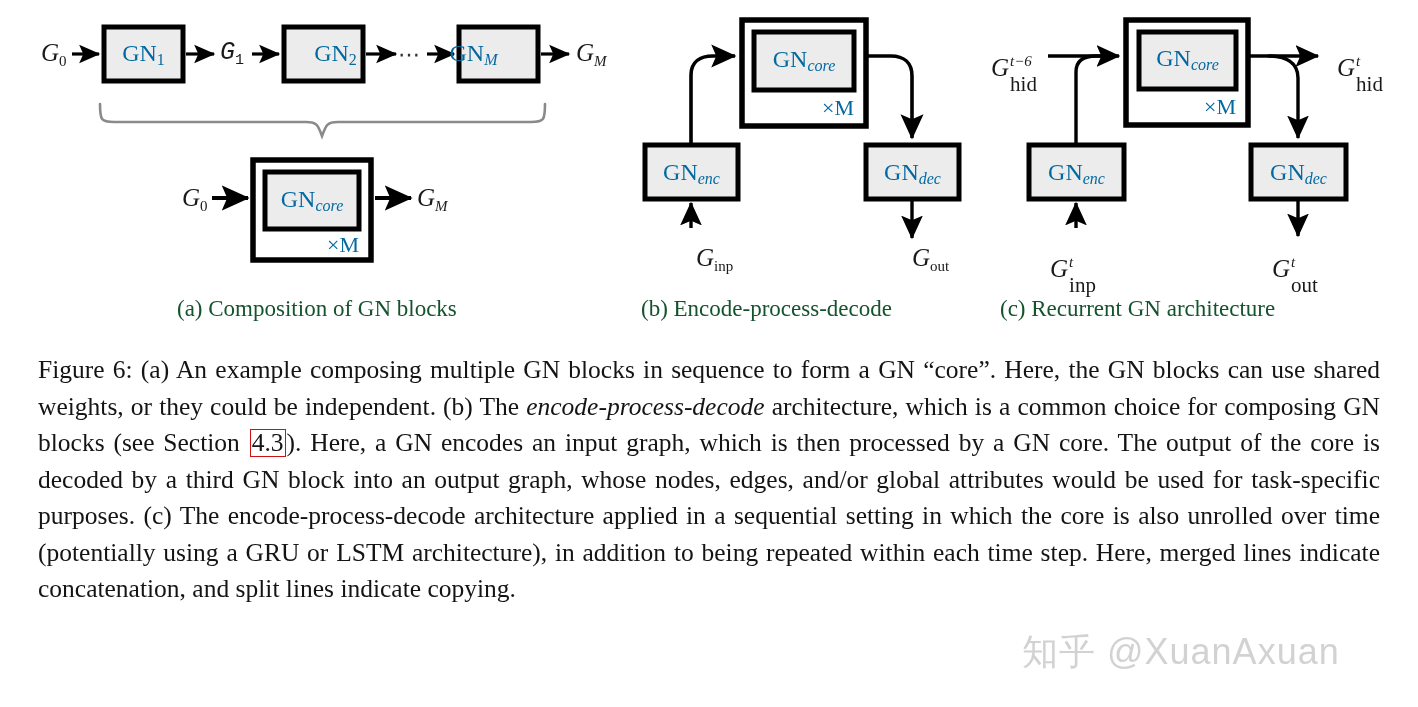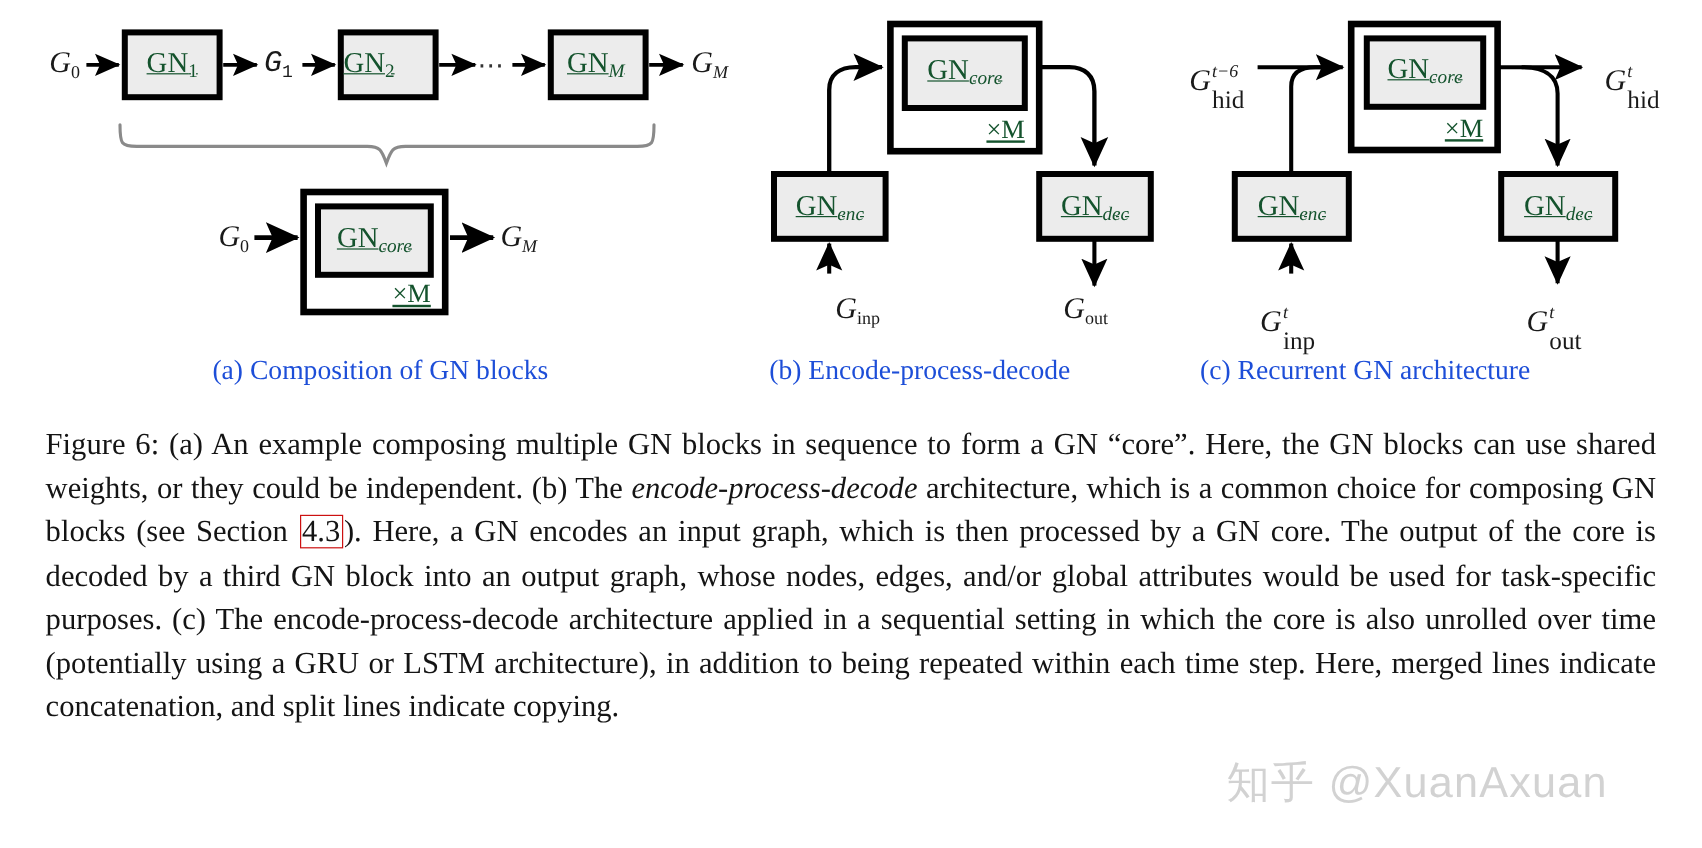--- a/index.html
+++ b/index.html
@@ -83,34 +83,33 @@
     font-style: normal;
     white-space: nowrap;
   }
 
   
   .boxlabel {
     position: absolute;
     white-space: nowrap;
     line-height: 1;
     font-family: "Liberation Serif", "DejaVu Serif", serif;
-    color: #14532d;
+    color: #0369a1;
     text-align: center;
-    text-decoration: underline;
   }
   .gn-main { font-size: 24px; font-style: normal; }
   .gn-sub  { font-size: 16px; font-style: italic; position: relative; top: 4px; }
   .gn-sub-n { font-size: 16px; font-style: italic; position: relative; top: 4px; }
   .times-m { font-size: 22px; font-style: normal; }
 
   
   .subcap {
     position: absolute;
     font-size: 23px;
-    color: #1d4ed8;
+    color: #14532d;
     white-space: nowrap;
     font-family: "Liberation Serif", "DejaVu Serif", serif;
   }
 
   
   #caption {
     position: absolute;
     left: 38px;
     top: 352px;
     width: 1342px;
@@ -224,24 +223,24 @@
         <rect x="1126" y="20" width="122" height="105" fill="#ffffff" stroke="#000" stroke-width="5.5"></rect>
         <rect x="1139" y="32" width="97" height="57" fill="#ececec" stroke="#000" stroke-width="5"></rect>
         <rect x="1029" y="145" width="95" height="54" fill="#ececec" stroke="#000" stroke-width="5"></rect>
         <rect x="1251" y="145" width="95" height="54" fill="#ececec" stroke="#000" stroke-width="5"></rect>
       </g>
     </svg>
 
     <div class="boxlabel" style="left:104px; top:41px; width:79px;">
       <span class="gn-main">GN</span><span class="gn-sub-n" style="font-style:normal;">1</span>
     </div>
-    <div class="boxlabel" style="left:268px; top:41px; width:79px;">
+    <div class="boxlabel" style="left:296px; top:41px; width:79px;">
       <span class="gn-main">GN</span><span class="gn-sub-n" style="font-style:normal;">2</span>
     </div>
-    <div class="boxlabel" style="left:457px; top:41px; width:79px;">
+    <div class="boxlabel" style="left:434px; top:41px; width:79px;">
       <span class="gn-main">GN</span><span class="gn-sub">M</span>
     </div>
 
     <div class="math" style="left:398px; top:44px; font-size:22px; color:#333;">⋯</div>
 
     <div class="math" style="left:41px; top:40px;">
       <span class="mvar">G</span><span class="msub-up">0</span>
     </div>
     <div class="math" style="left:220px; top:40px;font-family:Liberation Mono, monospace;">
       <span class="mvar">G</span><span class="msub-up">1</span>
@@ -270,21 +269,21 @@
     <div class="boxlabel" style="left:645px; top:160px; width:93px;">
       <span class="gn-main">GN</span><span class="gn-sub">enc</span>
     </div>
     <div class="boxlabel" style="left:866px; top:160px; width:93px;">
       <span class="gn-main">GN</span><span class="gn-sub">dec</span>
     </div>
 
     <div class="math" style="left:665px; top:245px;margin-left:31px;">
       <span class="mvar">G</span><span class="msub-up">inp</span>
     </div>
-    <div class="math" style="left:886px; top:245px;">
+    <div class="math" style="left:912px; top:245px;">
       <span class="mvar">G</span><span class="msub-up">out</span>
     </div>
 
     <div class="boxlabel" style="left:1139px; top:46px; width:97px;">
       <span class="gn-main">GN</span><span class="gn-sub">core</span>
     </div>
     <div class="boxlabel times-m" style="left:1126px; top:96px; width:110px; text-align:right;">×M</div>
 
     <div class="boxlabel" style="left:1029px; top:160px; width:95px;">
       <span class="gn-main">GN</span><span class="gn-sub">enc</span>

